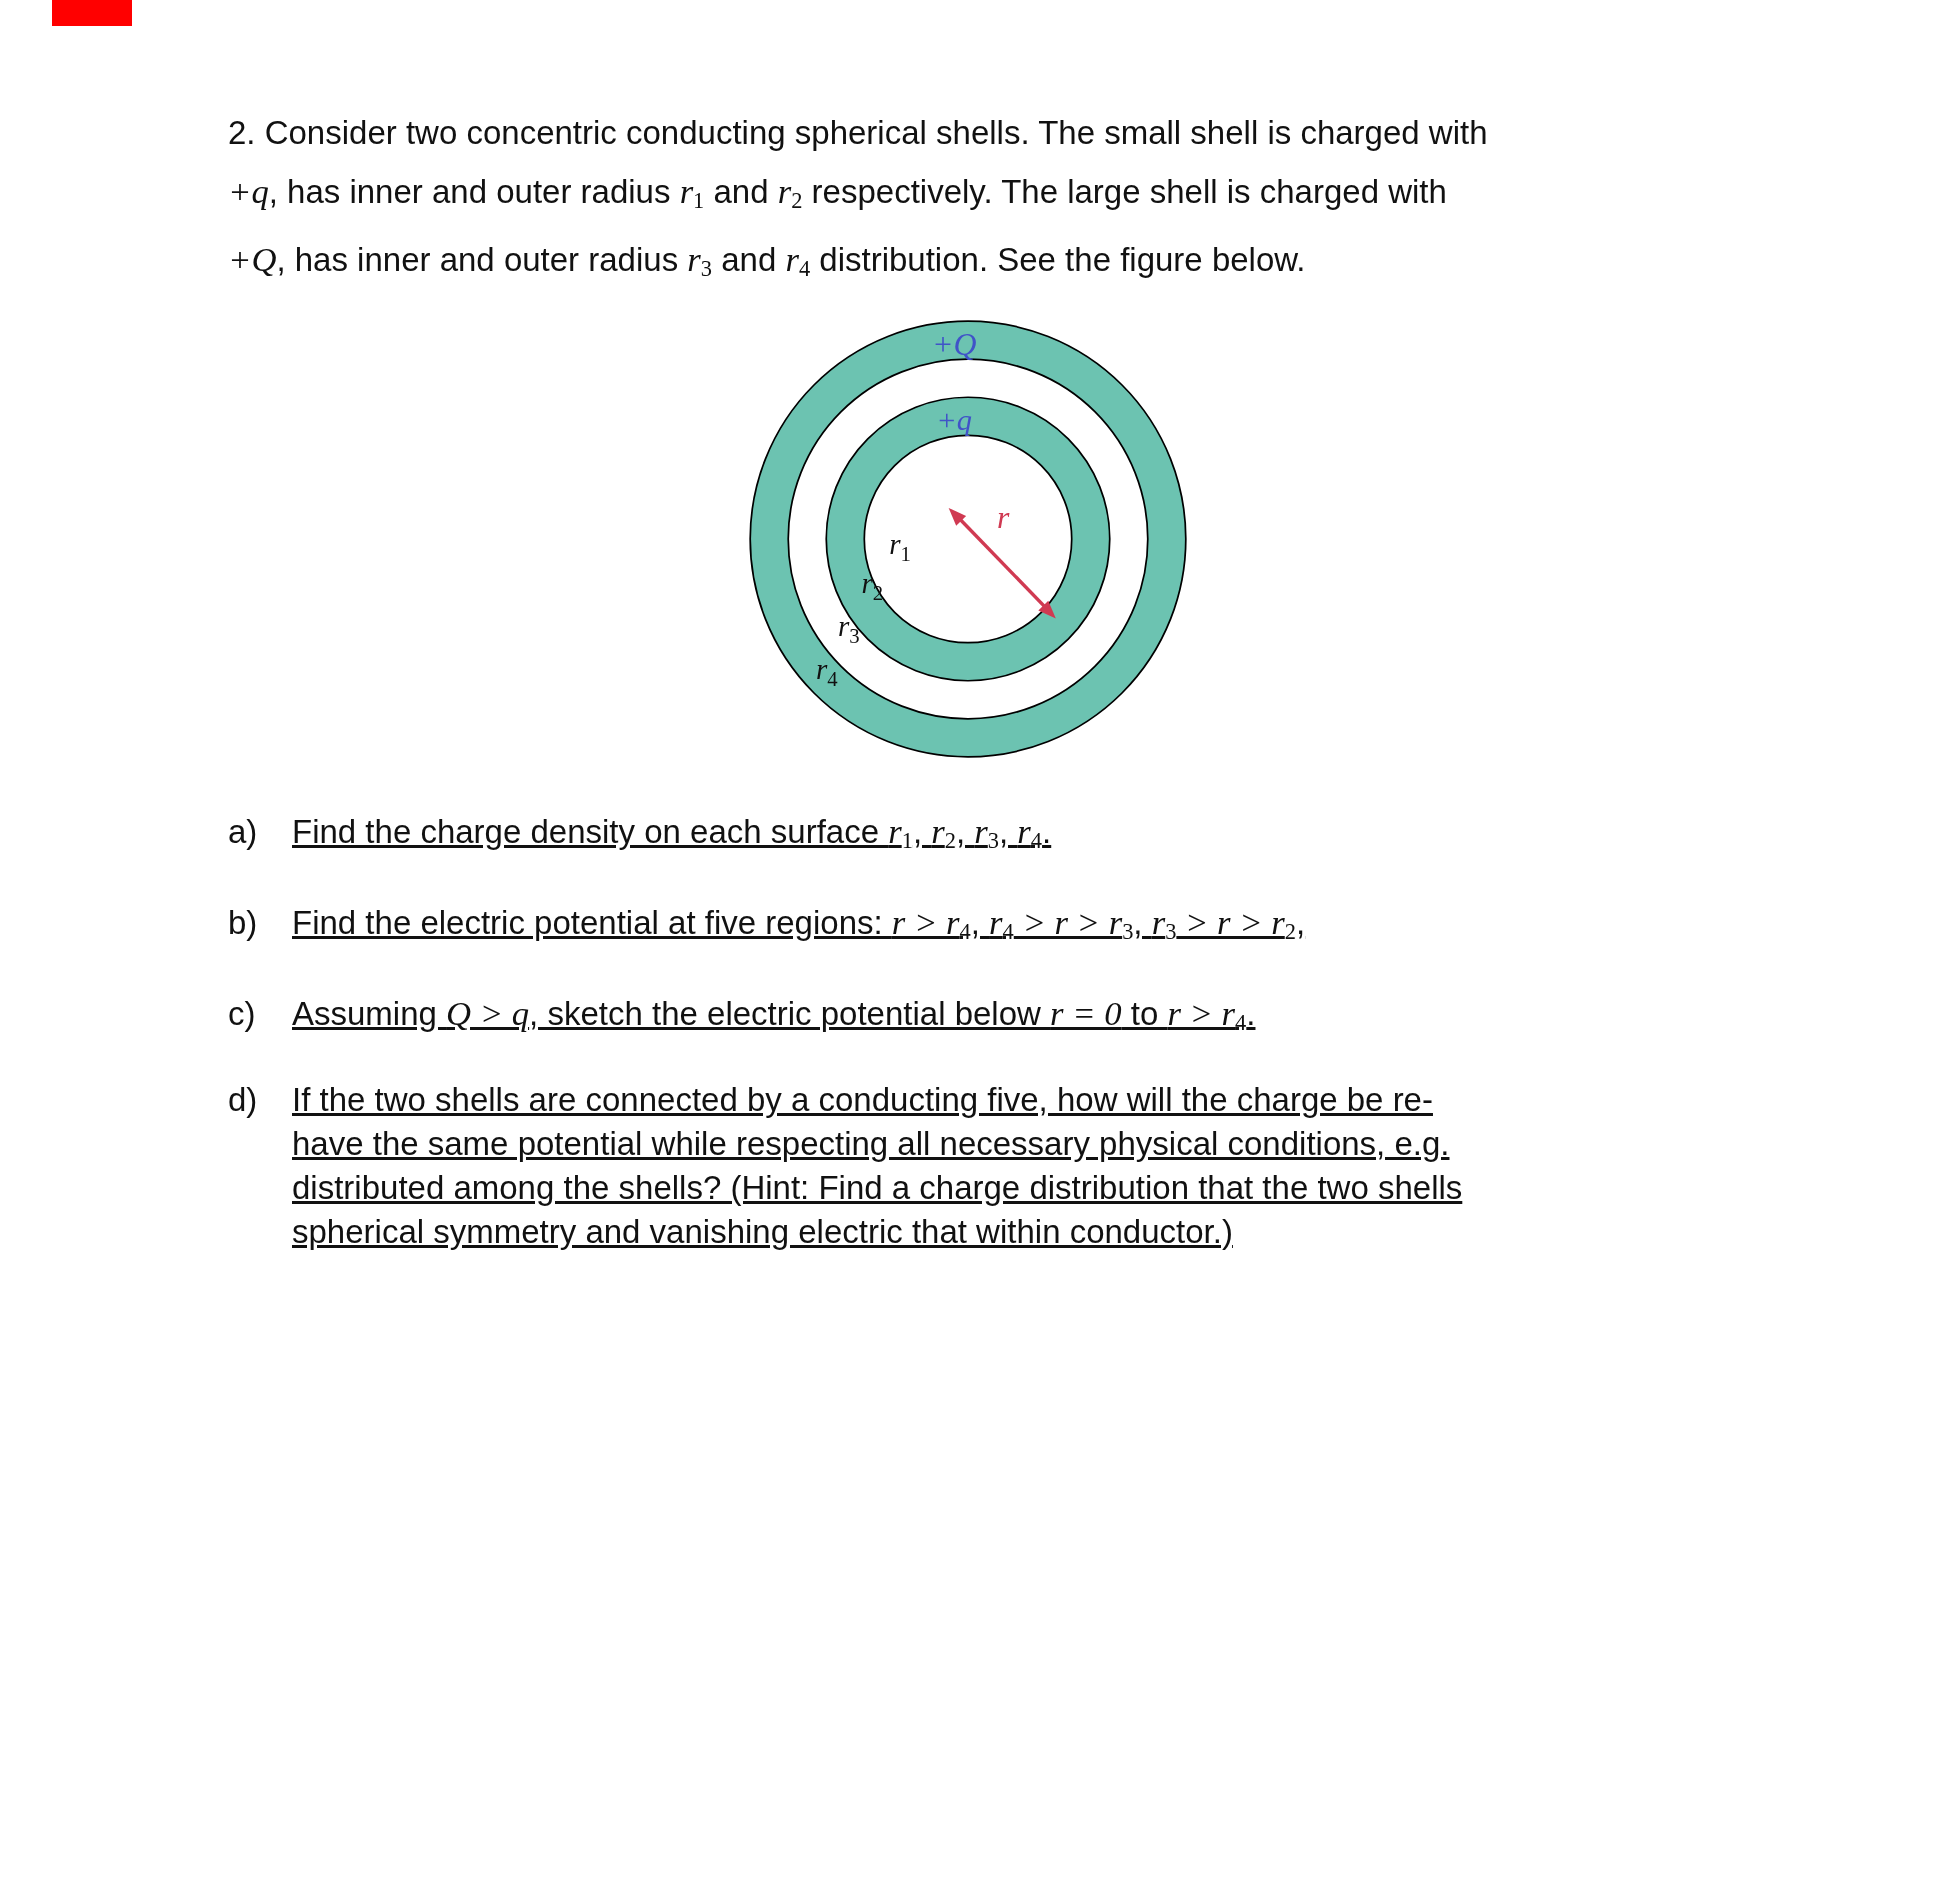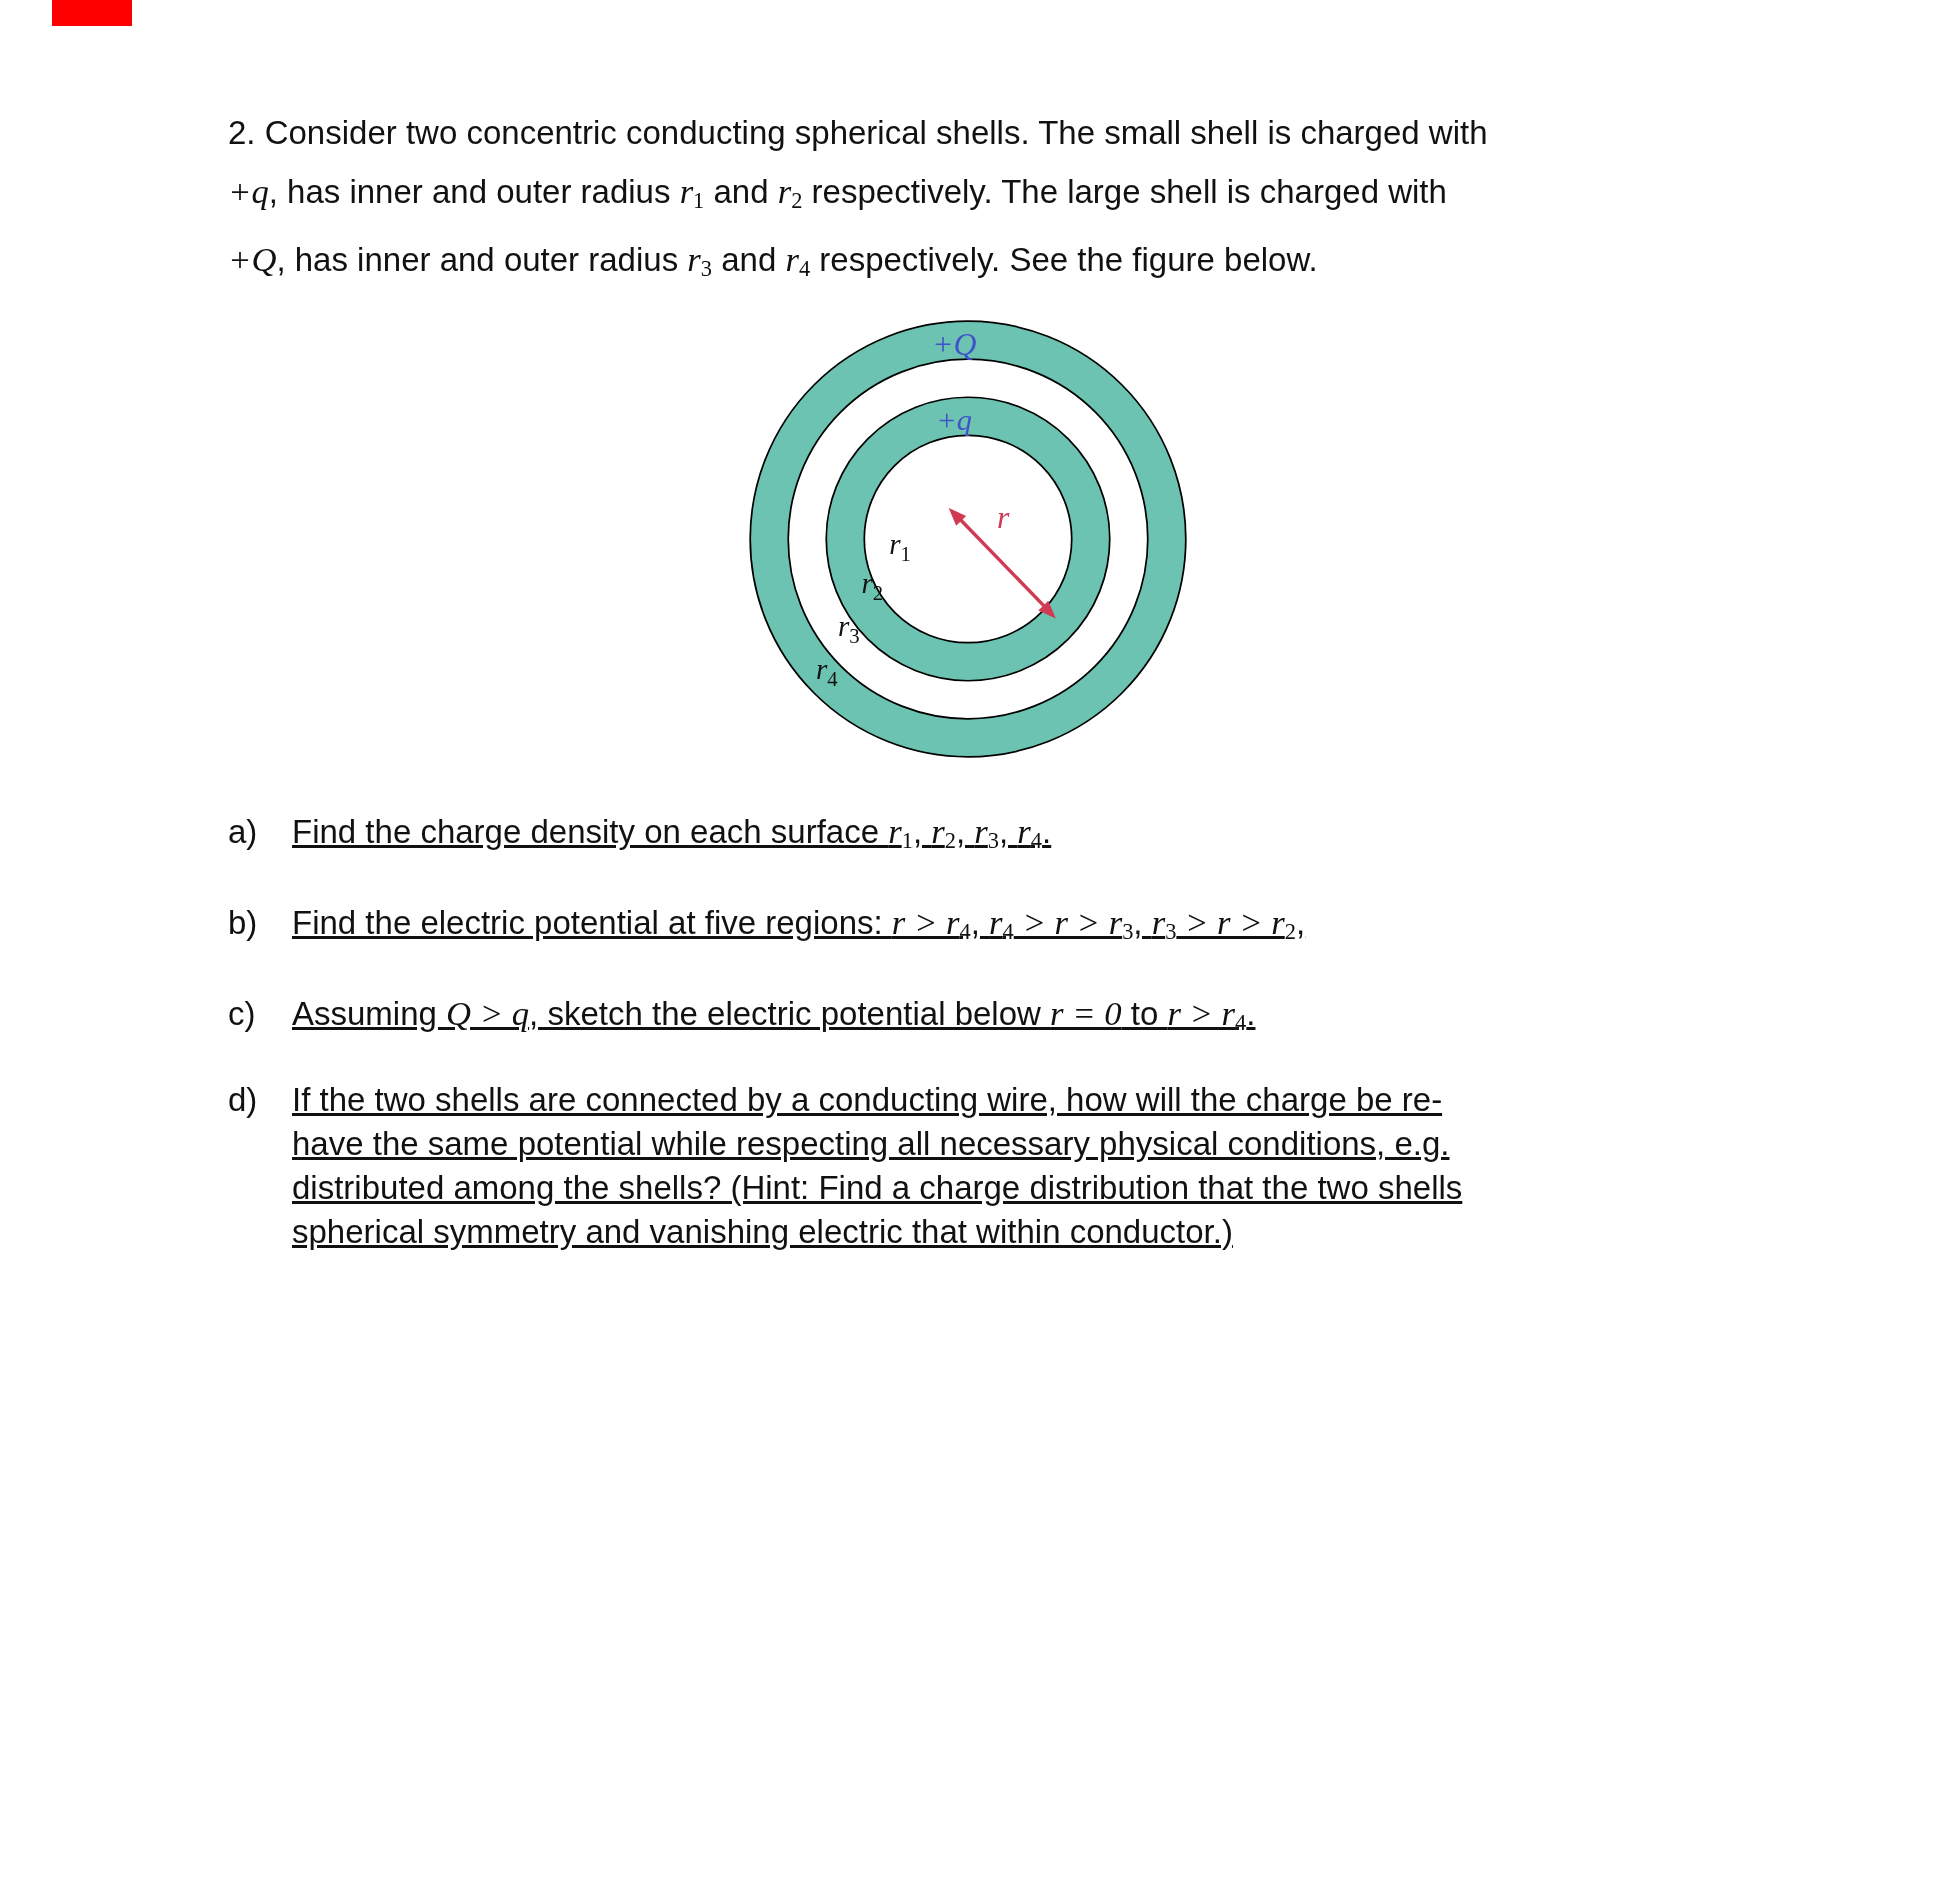--- a/index.html
+++ b/index.html
@@ -45,21 +45,21 @@
 </head>
 <body>
 
 <div class="page">
 
   <div class="artifact" style="background: rgb(255, 0, 0);"></div>
 
   <div class="intro">
       <div class="tline"><span class="run-p">2. Consider two concentric conducting spherical shells. The small shell is charged with</span></div>
       <div class="tline"><span class="run-m">+q</span><span class="run-p">, has inner and outer radius </span><span class="run-m">r</span><span class="run-s">1</span><span class="run-p"> and </span><span class="run-m">r</span><span class="run-s">2</span><span class="run-p"> respectively. The large shell is charged with</span></div>
-      <div class="tline"><span class="run-m">+Q</span><span class="run-p">, has inner and outer radius </span><span class="run-m">r</span><span class="run-s">3</span><span class="run-p"> and </span><span class="run-m">r</span><span class="run-s">4</span><span class="run-p"> respectively. See the figure below.</span></div>
+      <div class="tline"><span class="run-m">+Q</span><span class="run-p">, has inner and outer radius </span><span class="run-m">r</span><span class="run-s">3</span><span class="run-p"> and </span><span class="run-m">r</span><span class="run-s">4</span><span class="run-p"> distribution. See the figure below.</span></div>
     </div>
 
   <div class="figure-wrap">
     <svg width="484" height="484" viewBox="0 0 700 700">
       <circle cx="350" cy="350" r="315" stroke="#000000" stroke-width="2.5" fill="#6cc3b1"></circle>
       <circle cx="350" cy="350" r="260" stroke="#000000" stroke-width="2.5" fill="#ffffff"></circle>
       <circle cx="350" cy="350" r="205" stroke="#000000" stroke-width="2.5" fill="#6cc3b1"></circle>
       <circle cx="350" cy="350" r="150" stroke="#000000" stroke-width="2.5" fill="#ffffff"></circle>
 
       <line x1="336" y1="319" x2="463" y2="450" stroke-width="5" stroke="#d03a52"></line>
@@ -97,21 +97,21 @@
     <div class="item">
       <div class="marker">c)</div>
       <div class="body">
           <div class="tline"><span class="run-p">Assuming </span><span class="run-m">Q &gt; q</span><span class="run-p">, sketch the electric potential below </span><span class="run-m">r = 0</span><span class="run-p"> to </span><span class="run-m">r &gt; r</span><span class="run-s">4</span><span class="run-p">.</span></div>
         </div>
     </div>
 
     <div class="item item--d">
       <div class="marker">d)</div>
       <div class="body">
-          <div class="tline"><span class="run-p">If the two shells are connected by a conducting wire, how will the charge be re-</span></div>
+          <div class="tline"><span class="run-p">If the two shells are connected by a conducting five, how will the charge be re-</span></div>
           <div class="tline"><span class="run-p">have the same potential while respecting all necessary physical conditions, e.g.</span></div>
           <div class="tline"><span class="run-p">distributed among the shells? (Hint: Find a charge distribution that the two shells</span></div>
           <div class="tline"><span class="run-p">spherical symmetry and vanishing electric that within conductor.)</span></div>
         </div>
     </div>
 
   </div>
 </div>
 
 

